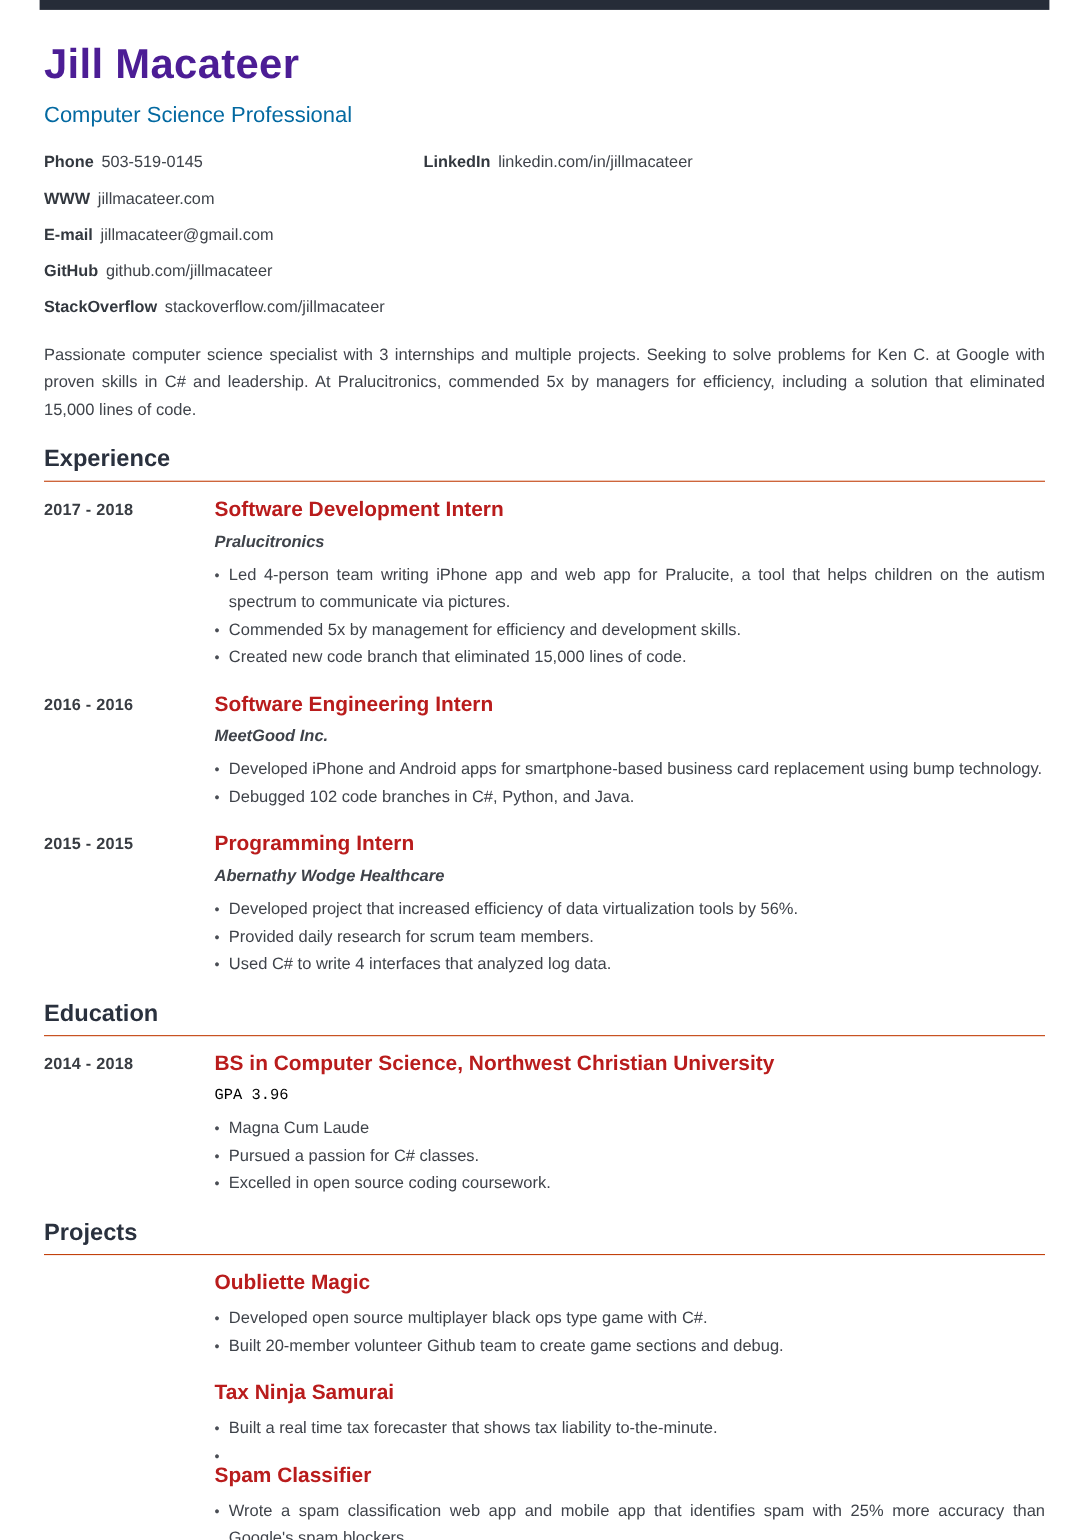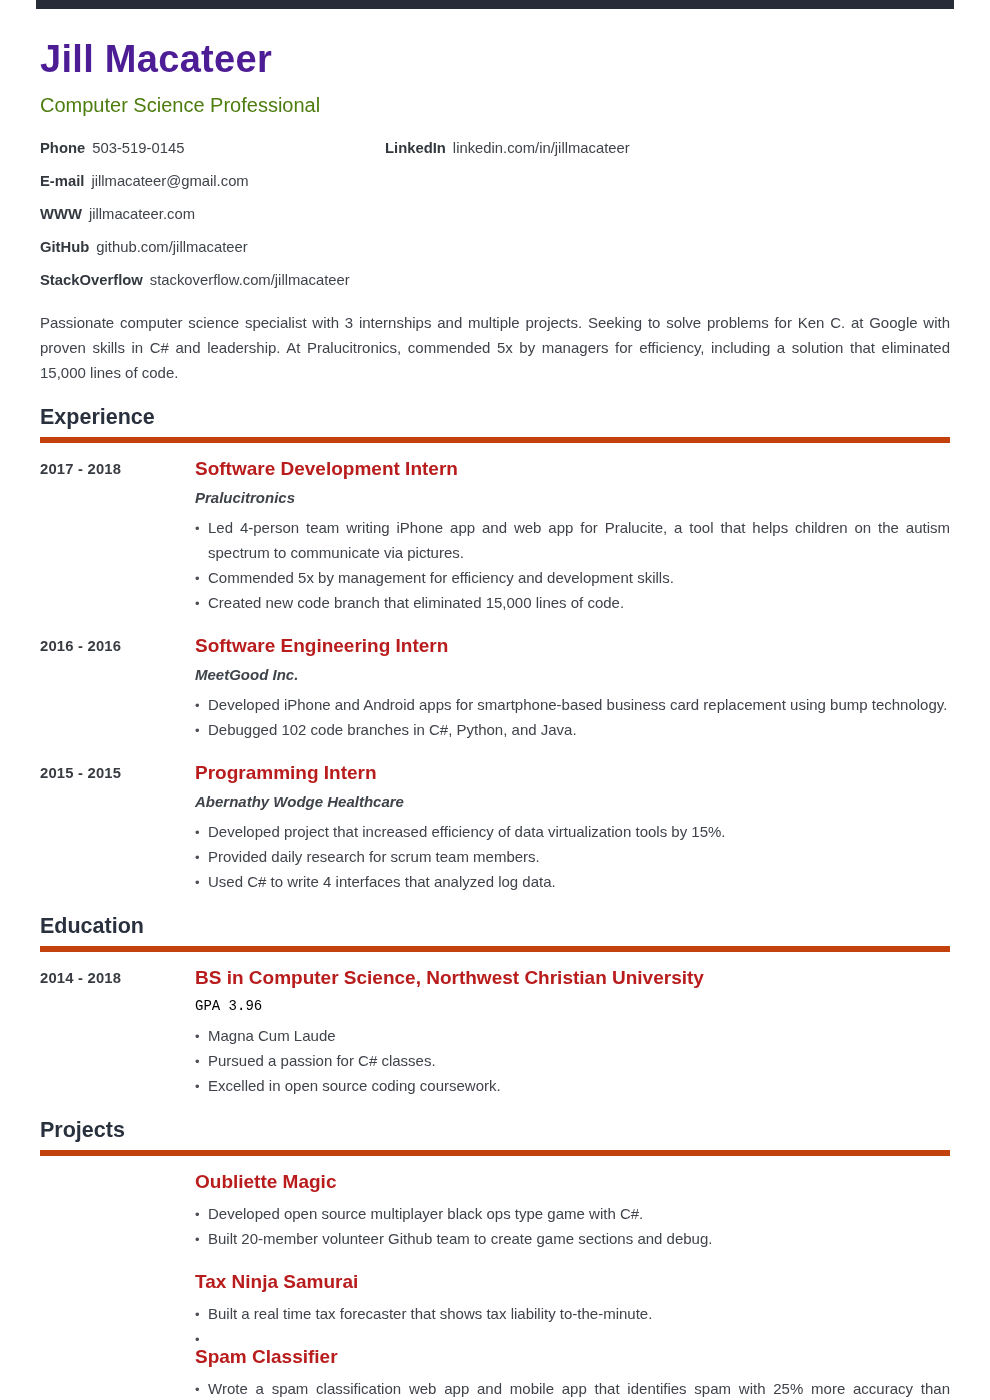--- a/index.html
+++ b/index.html
@@ -14,38 +14,38 @@
   .top-bar {
     position: absolute; top: 0; left: 36px; right: 36px; height: 9px;
     background: #262c38;
   }
   .content { padding: 38px 40px 0 40px; }
 
   .name {
     font-size: 38px; font-weight: bold; color: #4c1d95;
     line-height: 1.12; letter-spacing: 0.3px;
   }
-  .subtitle { font-size: 20px; color: #4d7c0f; margin-top: 13px; }
+  .subtitle { font-size: 20px; color: #0369a1; margin-top: 13px; }
 
   .contact { display: grid; grid-template-columns: 345px 1fr; margin-top: 15px; text-align: right; }
   .contact-col { display: block; }
   .contact-row { display: flex; gap: 7px; line-height: 33px; font-size: 14.8px; white-space: nowrap; }
   .contact-label { font-weight: bold; color: #33383f; }
   .contact-value { color: #3f434a; }
 
   .summary {
     margin-top: 13px; font-size: 15px; line-height: 25px;
     text-align: justify; color: #3f434a;
   }
 
   .section-heading {
     margin-top: 20px;
     font-size: 21.5px; font-weight: bold; color: #2a313e;
     padding-bottom: 7px;
-    border-bottom: 6px solid #c2410c;
+    border-bottom: 1px solid #c2410c;
   }
   .entries { padding-top: 15px; }
   .entry { display: grid; grid-template-columns: 155px 1fr; margin-bottom: 20px; }
   .entry:last-child { margin-bottom: 0; }
   .entry-dates { font-size: 14.8px; font-weight: bold; color: #383c42; padding-top: 3px; letter-spacing: 0.2px; }
   .entry-title { font-size: 19px; font-weight: bold; color: #b91c1c; line-height: 21px; }
   .entry-company { margin-top: 10px; font-size: 15px; font-style: italic; color: #3f434a; font-weight: bold; }
   .entry-detail { margin-top: 10px; font-size: 14px; color: #000000; font-family: Liberation Mono, monospace; }
   .bullets { margin-top: 9px; }
   .bullet { position: relative; padding-left: 13px; font-size: 15px; line-height: 25px; text-align: justify; }
@@ -62,26 +62,26 @@
   <div class="name">Jill Macateer</div>
   <div class="subtitle">Computer Science Professional</div>
 
   <div class="contact">
     <div class="contact-col">
       <div class="contact-row">
         <span class="contact-label">Phone</span>
         <span class="contact-value">503-519-0145</span>
       </div>
       <div class="contact-row">
+        <span class="contact-label">WWW</span>
+        <span class="contact-value">jillmacateer.com</span>
+      </div>
+      <div class="contact-row">
         <span class="contact-label">E-mail</span>
         <span class="contact-value">jillmacateer@gmail.com</span>
-      </div>
-      <div class="contact-row">
-        <span class="contact-label">WWW</span>
-        <span class="contact-value">jillmacateer.com</span>
       </div>
       <div class="contact-row">
         <span class="contact-label">GitHub</span>
         <span class="contact-value">github.com/jillmacateer</span>
       </div>
       <div class="contact-row">
         <span class="contact-label">StackOverflow</span>
         <span class="contact-value">stackoverflow.com/jillmacateer</span>
       </div>
     </div>
@@ -122,21 +122,21 @@
         </div>
       </div>
     </div>
 
     <div class="entry">
       <div class="entry-dates">2015 - 2015</div>
       <div class="entry-body">
         <div class="entry-title">Programming Intern</div>
         <div class="entry-company">Abernathy Wodge Healthcare</div>
         <div class="bullets">
-          <div class="bullet"><span class="bullet-marker"></span><span class="bullet-text">Developed project that increased efficiency of data virtualization tools by 15%.</span></div>
+          <div class="bullet"><span class="bullet-marker"></span><span class="bullet-text">Developed project that increased efficiency of data virtualization tools by 56%.</span></div>
           <div class="bullet"><span class="bullet-marker"></span><span class="bullet-text">Provided daily research for scrum team members.</span></div>
           <div class="bullet"><span class="bullet-marker"></span><span class="bullet-text">Used C# to write 4 interfaces that analyzed log data.</span></div>
         </div>
       </div>
     </div>
 
   </div>
 
   <div class="section-heading">Education</div>
   <div class="entries">

